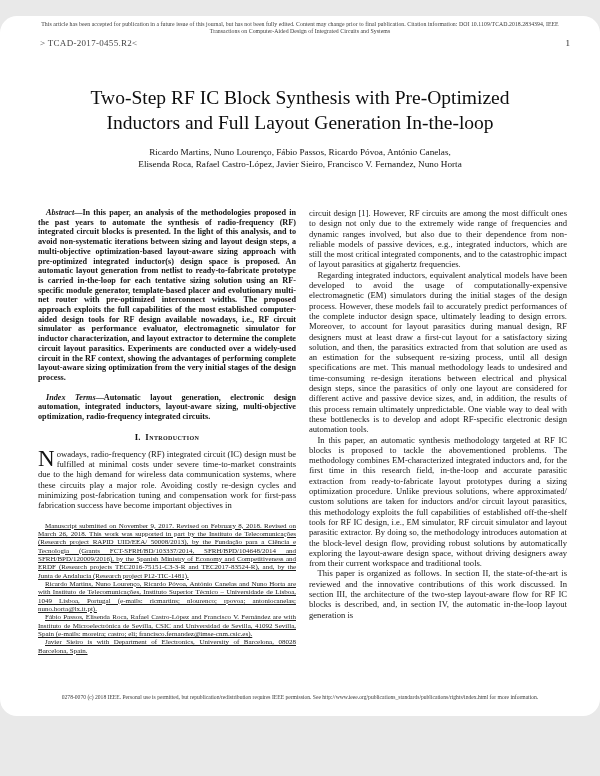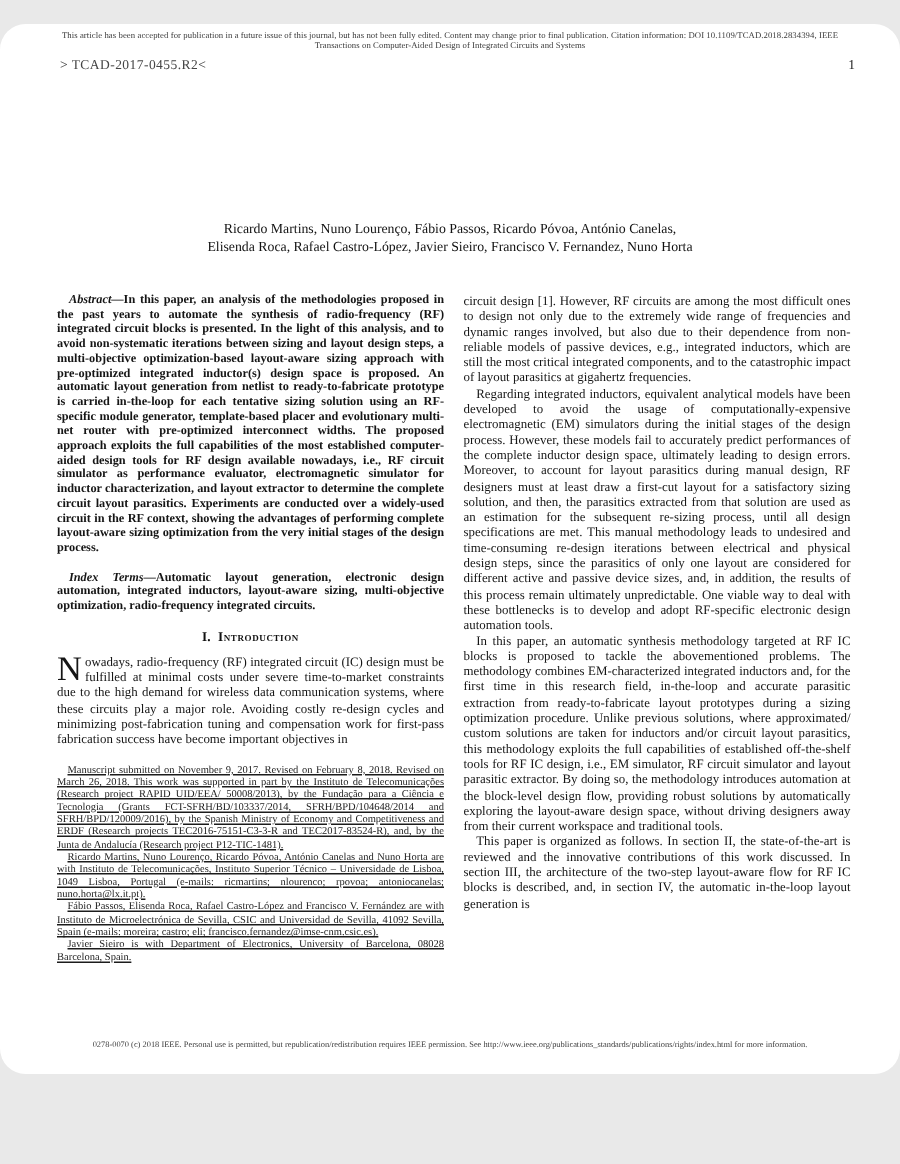--- a/index.html
+++ b/index.html
@@ -32,21 +32,21 @@
     text-align:center;
     font-size:19.5px;line-height:25px;
     font-weight:normal;color:#0d0d0d;
   }
   .authors{
     position:absolute;top:131px;left:40px;right:40px;
     text-align:center;
     font-size:9.2px;line-height:11.5px;color:#111;
   }
   .columns{
-    position:absolute;top:179px;left:38px;right:33px;
+    position:absolute;top:192px;left:38px;right:33px;
     display:flex;gap:13px;
   }
   .col{flex:1;min-width:0;}
   .col p{margin:0;text-align:justify;}
   .abstract-par, .index-par{
     font-size:8.2px;line-height:9.7px;
     font-weight:bold;text-indent:8px;
   }
   .index-par{margin-top:10px !important;}
   .lead-label{font-style:italic;}
@@ -85,20 +85,21 @@
 <div class="page">
 
   <div class="notice">
     <div>This article has been accepted for publication in a future issue of this journal, but has not been fully edited. Content may change prior to final publication. Citation information: DOI 10.1109/TCAD.2018.2834394, IEEE</div>
     <div>Transactions on Computer-Aided Design of Integrated Circuits and Systems</div>
   </div>
 
   <div class="running-head">&gt; TCAD-2017-0455.R2&lt;</div>
   <div class="page-num">1</div>
 
+  <h1 class="title">Two-Step RF IC Block Synthesis with Pre-Optimized Inductors and Full Layout Generation In-the-loop</h1>
 
   <div class="authors">
     <div>Ricardo Martins, Nuno Lourenço, Fábio Passos, Ricardo Póvoa, António Canelas,</div>
     <div>Elisenda Roca, Rafael Castro-López, Javier Sieiro, Francisco V. Fernandez, Nuno Horta</div>
   </div>
 
   <div class="columns">
 
     <div class="col left-col">
       <p class="abstract-par"><span class="lead-label">Abstract</span><span>—In this paper, an analysis of the methodologies proposed in the past years to automate the synthesis of radio-frequency (RF) integrated circuit blocks is presented. In the light of this analysis, and to avoid non-systematic iterations between sizing and layout design steps, a multi-objective optimization-based layout-aware sizing approach with pre-optimized integrated inductor(s) design space is proposed. An automatic layout generation from netlist to ready-to-fabricate prototype is carried in-the-loop for each tentative sizing solution using an RF-specific module generator, template-based placer and evolutionary multi-net router with pre-optimized interconnect widths. The proposed approach exploits the full capabilities of the most established computer-aided design tools for RF design available nowadays, i.e., RF circuit simulator as performance evaluator, electromagnetic simulator for inductor characterization, and layout extractor to determine the complete circuit layout parasitics. Experiments are conducted over a widely-used circuit in the RF context, showing the advantages of performing complete layout-aware sizing optimization from the very initial stages of the design process.</span></p>

